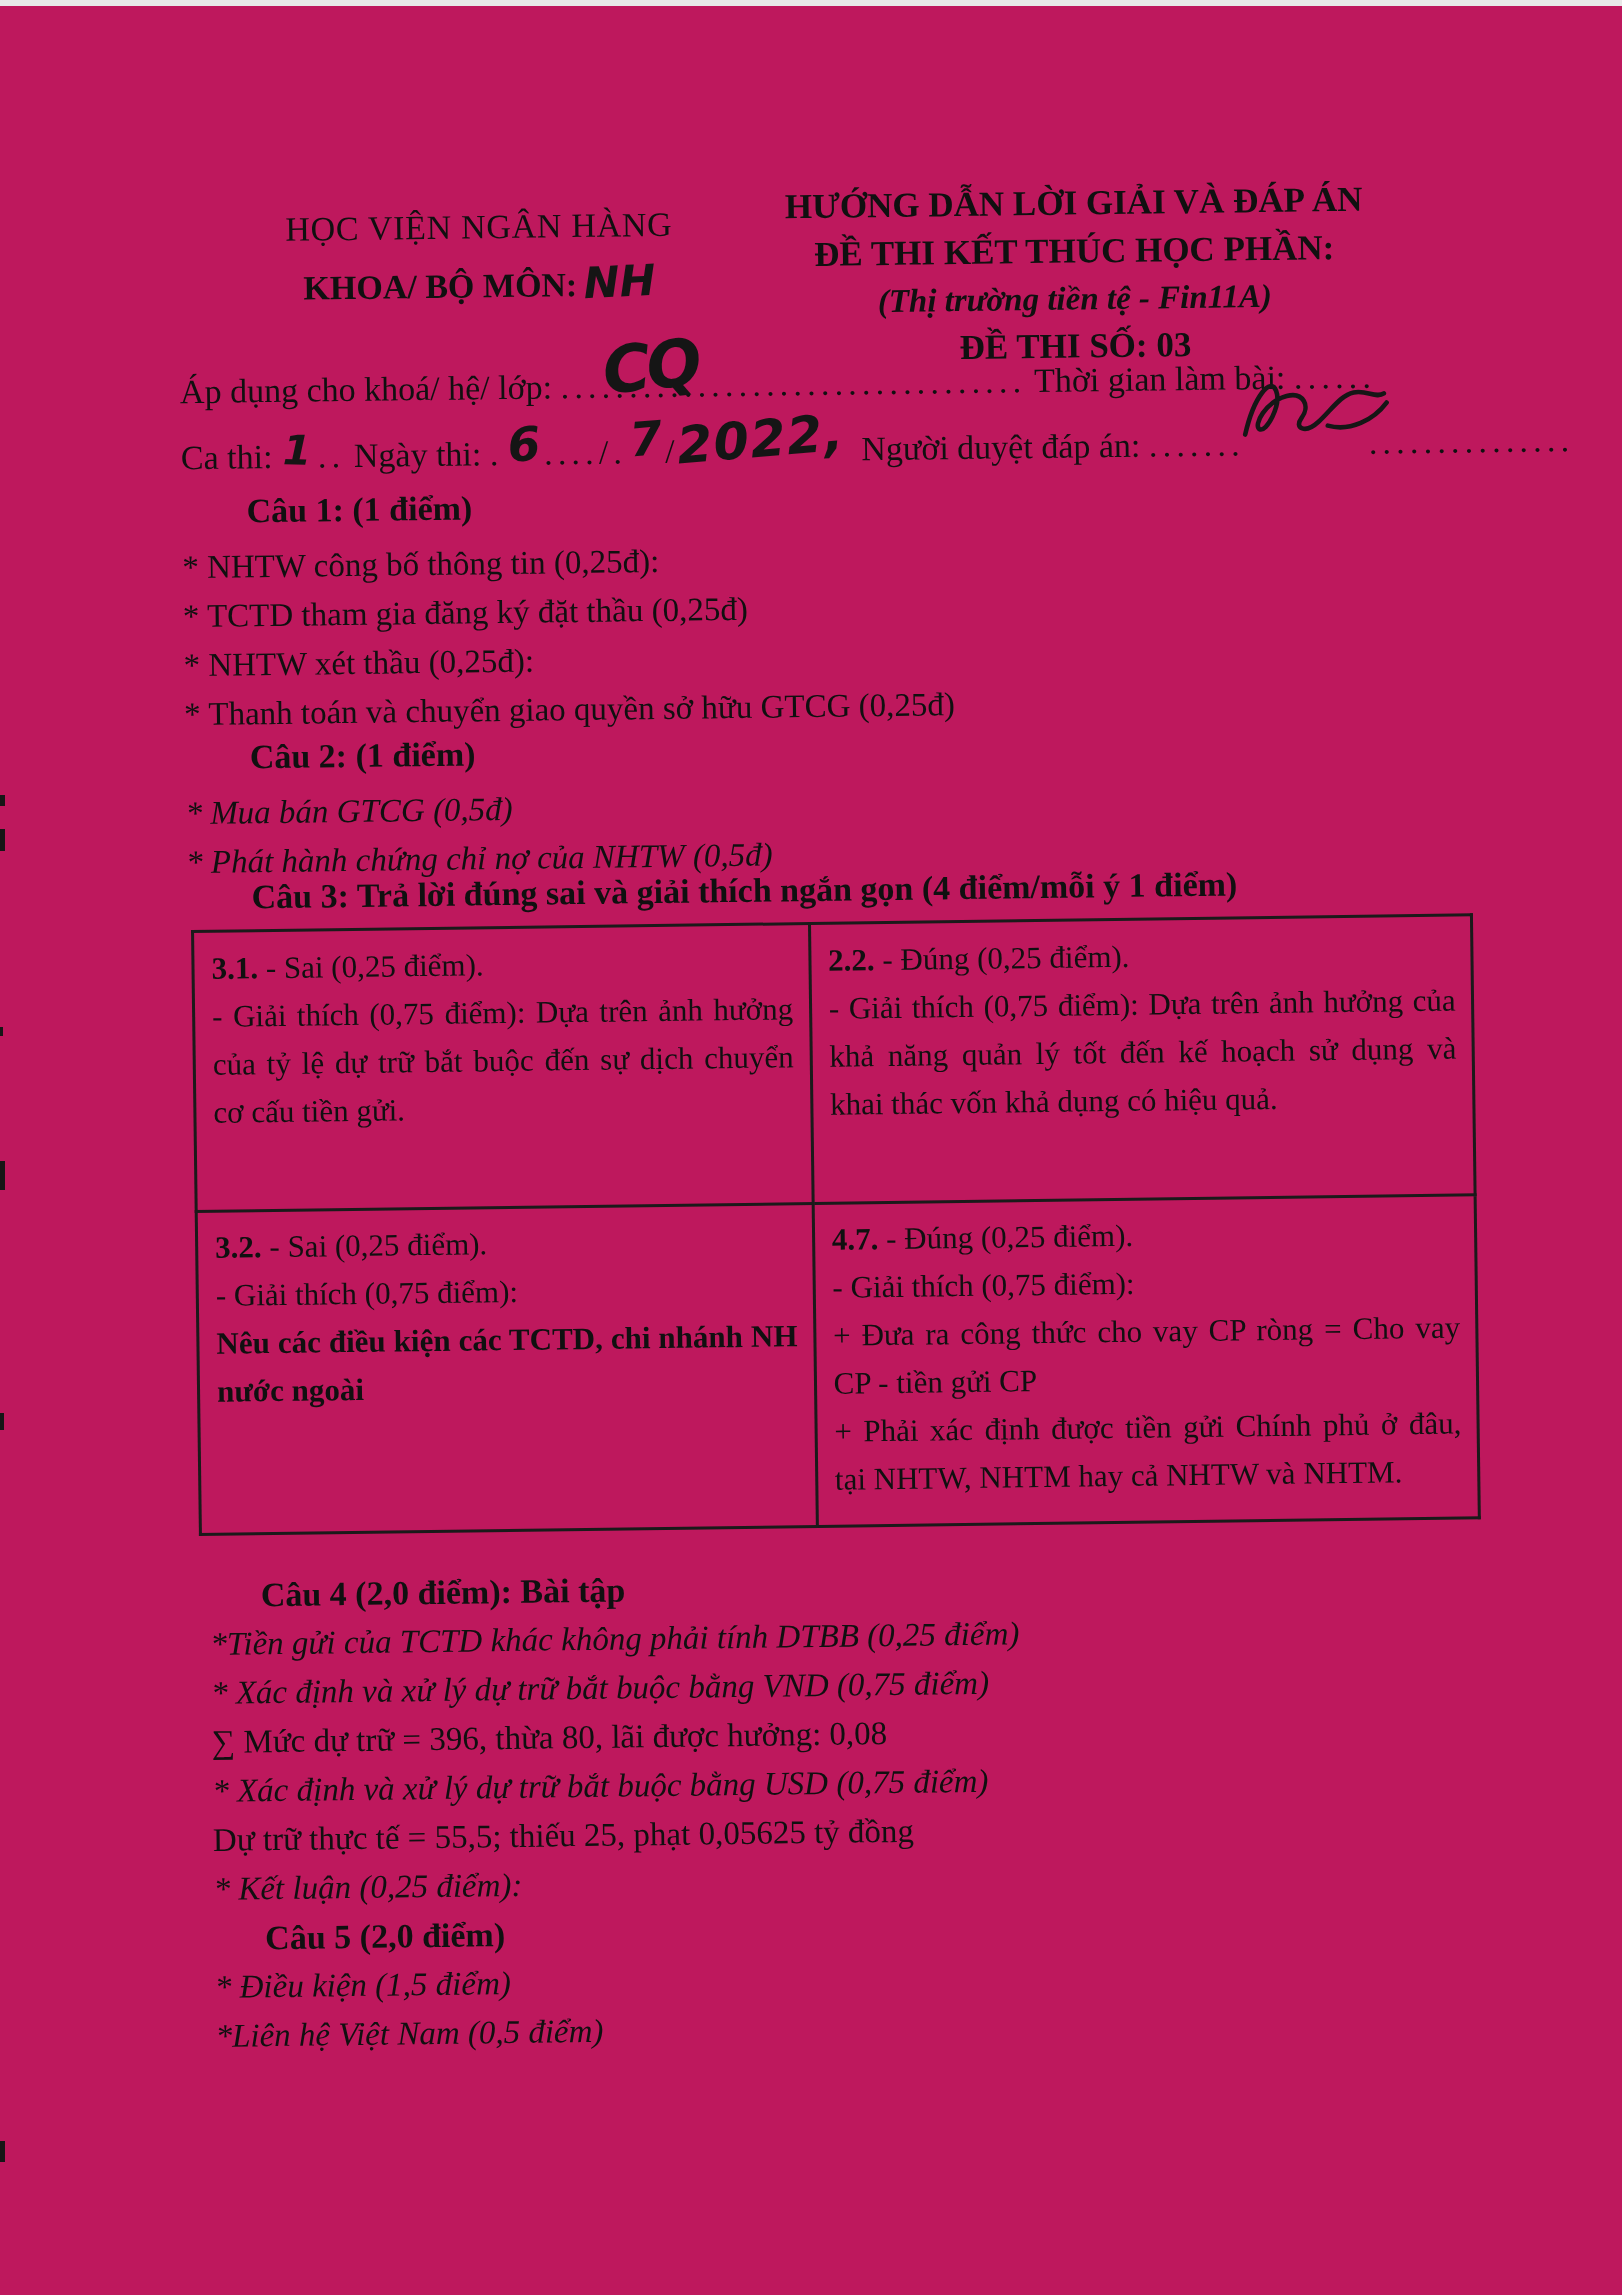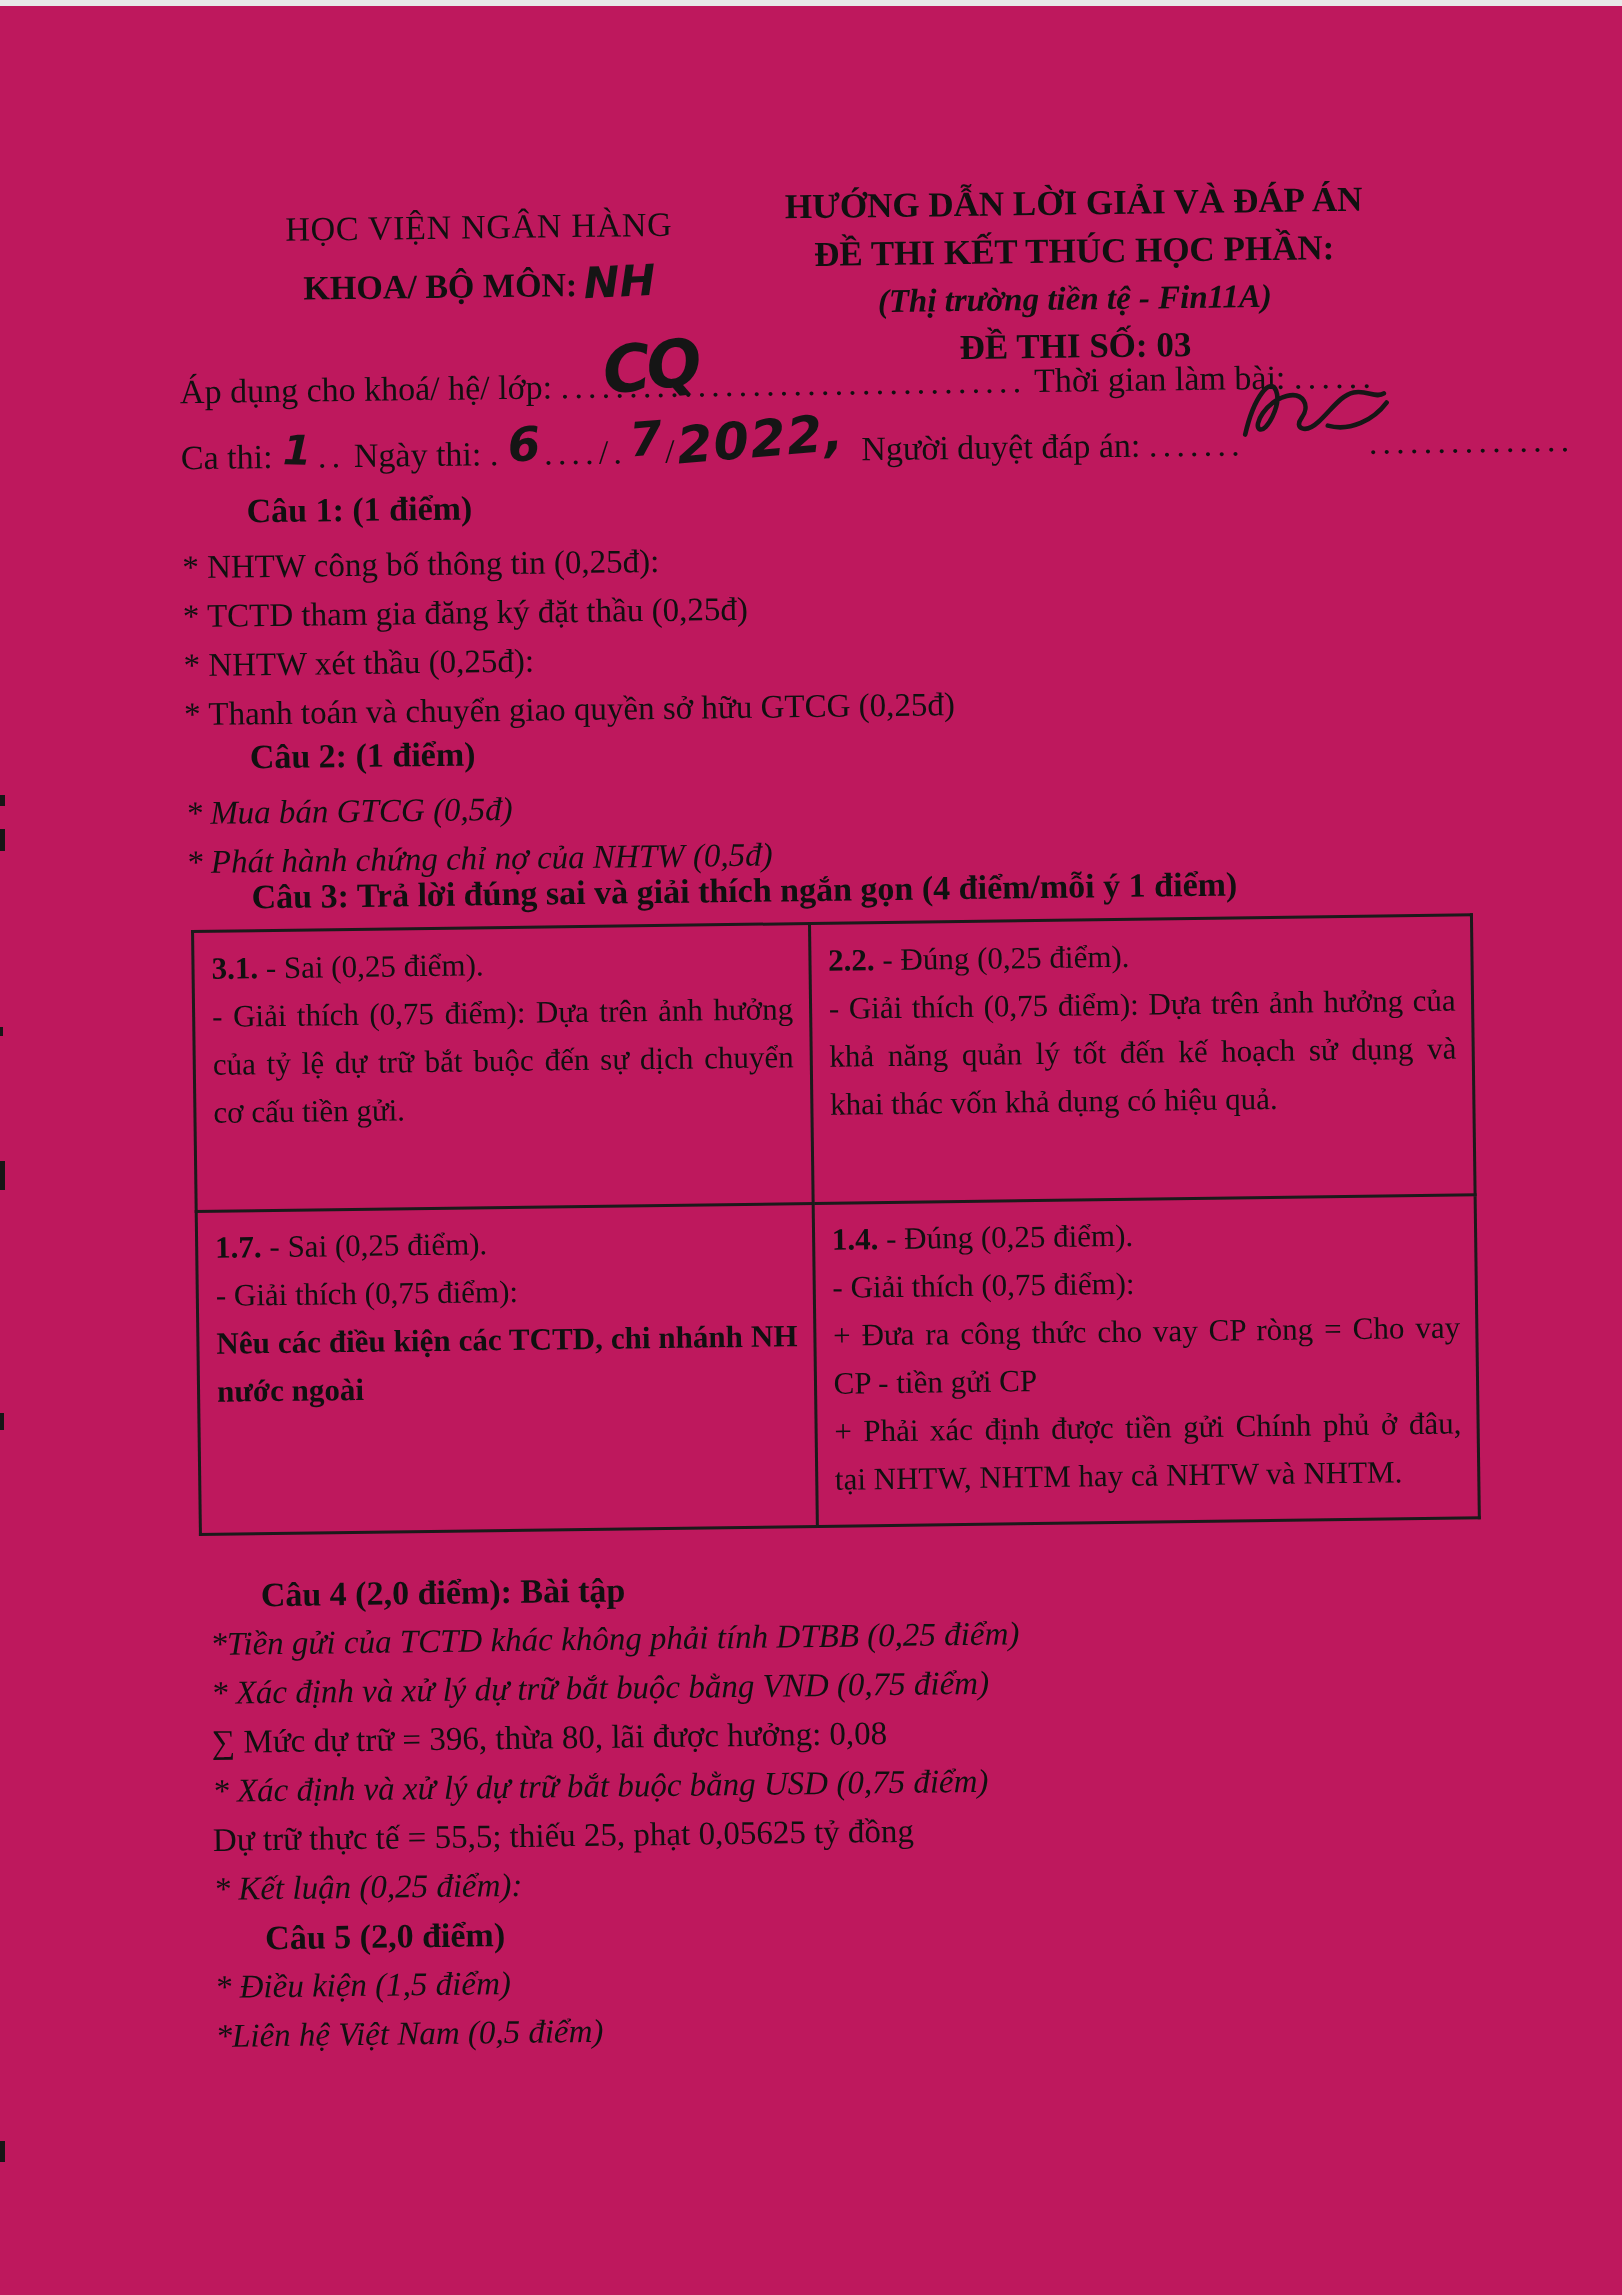--- a/index.html
+++ b/index.html
@@ -134,26 +134,26 @@
           <div><span class="cnum">3.1.</span><span> - Sai (0,25 điểm).</span></div>
           <div class="cbody">- Giải thích (0,75 điểm): Dựa trên ảnh hưởng của tỷ lệ dự trữ bắt buộc đến sự dịch chuyển cơ cấu tiền gửi.</div>
         </td>
         <td class="td-r">
           <div><span class="cnum">2.2.</span><span> - Đúng (0,25 điểm).</span></div>
           <div class="cbody">- Giải thích (0,75 điểm): Dựa trên ảnh hưởng của khả năng quản lý tốt đến kế hoạch sử dụng và khai thác vốn khả dụng có hiệu quả.</div>
         </td>
       </tr>
       <tr class="row2">
         <td class="td-l">
-          <div><span class="cnum">1.7.</span><span> - Sai (0,25 điểm).</span></div>
+          <div><span class="cnum">3.2.</span><span> - Sai (0,25 điểm).</span></div>
           <div>- Giải thích (0,75 điểm):</div>
           <div class="cbold">Nêu các điều kiện các TCTD, chi nhánh NH nước ngoài</div>
         </td>
         <td class="td-r">
-          <div><span class="cnum">1.4.</span><span> - Đúng (0,25 điểm).</span></div>
+          <div><span class="cnum">4.7.</span><span> - Đúng (0,25 điểm).</span></div>
           <div>- Giải thích (0,75 điểm):</div>
           <div class="cbody">+ Đưa ra công thức cho vay CP ròng = Cho vay CP - tiền gửi CP</div>
           <div class="cbody">+ Phải xác định được tiền gửi Chính phủ ở đâu, tại NHTW, NHTM hay cả NHTW và NHTM.</div>
         </td>
       </tr>
     </tbody>
       </table>
 
     <div class="block b-cau45">
       <div class="h">Câu 4 (2,0 điểm): Bài tập</div>

